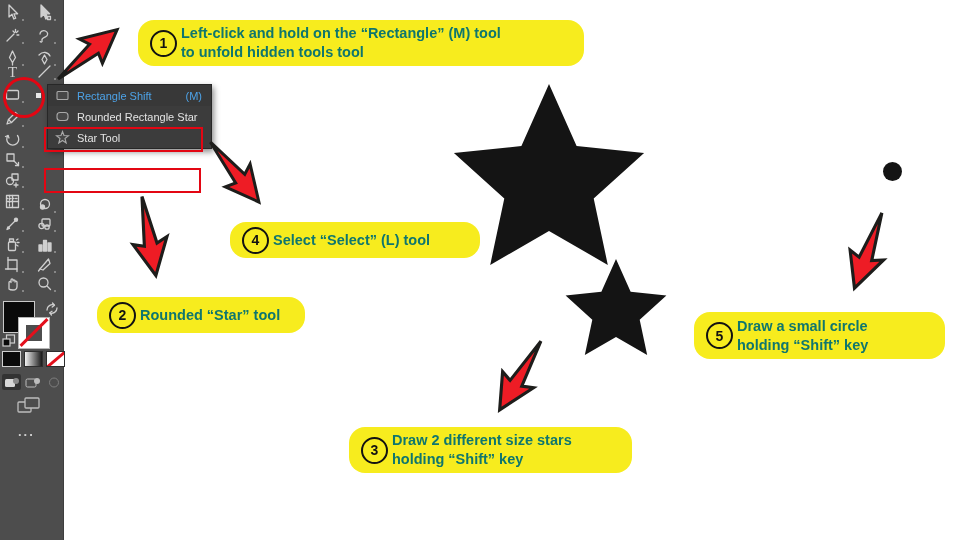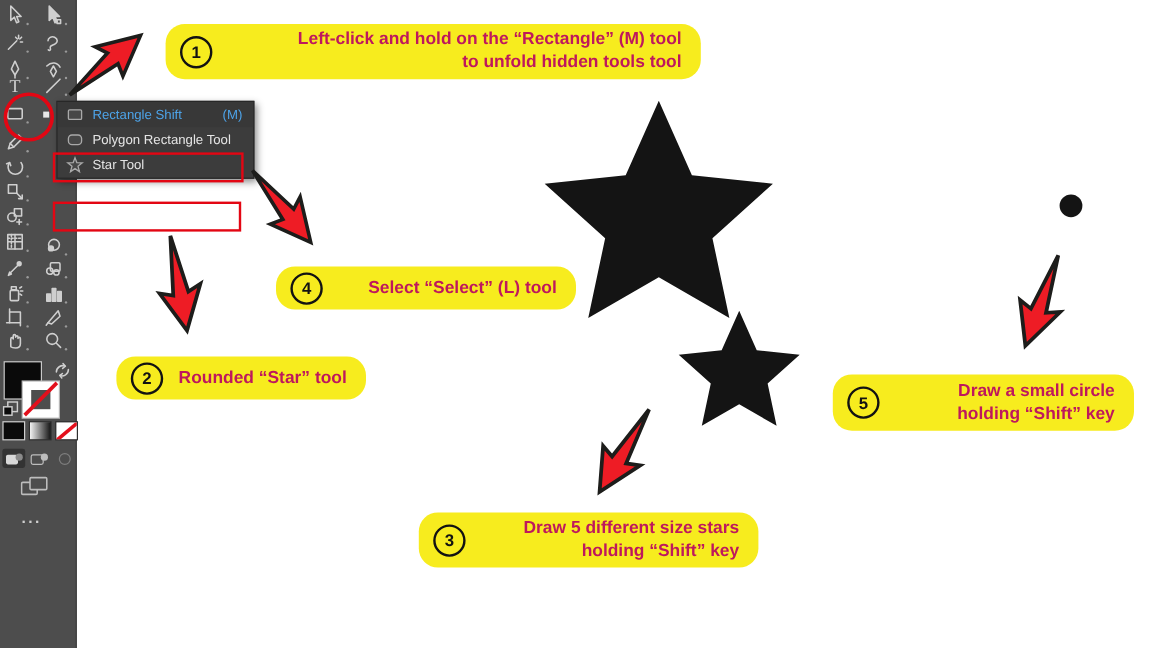--- a/index.html
+++ b/index.html
@@ -45,21 +45,21 @@
   .red-box{position:absolute;border:2px solid #e30613;z-index:6;}
   .box-ellipse{left:44px;top:127px;width:155px;height:21px;}
   .box-star{left:44px;top:168px;width:153px;height:21px;}
   .arrow{position:absolute;z-index:10;}
   .arrow svg{display:block;width:100%;height:100%;overflow:visible;}
   .arrow polygon{fill:#ee1c25;stroke:#1d1d1b;stroke-width:6;stroke-linejoin:miter;}
 
   
   .callout{position:absolute;background:#f7ec1e;border-radius:16px;display:flex;align-items:center;padding:0 12px;z-index:8;}
   .co-num{flex:0 0 auto;width:23px;height:23px;border:2.2px solid #121212;border-radius:50%;display:flex;align-items:center;justify-content:center;font-weight:bold;font-size:14px;color:#121212;background:transparent;}
-  .co-txt{flex:1;text-align:right;font-weight:bold;color:#be185d;font-size:14.5px;line-height:19px;white-space:nowrap;padding:0 4px;}
+  .co-txt{flex:1;text-align:left;font-weight:bold;color:#0f766e;font-size:14.5px;line-height:19px;white-space:nowrap;padding:0 4px;}
   .co-line:empty{display:none;}
 
   
   .shape{position:absolute;z-index:1;}
   .star-fill{fill:#141414;}
   .dot-circle{position:absolute;left:883px;top:162px;width:19px;height:19px;background:#141414;border-radius:50%;z-index:1;}
 </style>
 </head>
 <body>
 
@@ -290,21 +290,21 @@
         </span>
       <span class="fly-label">Rectangle Shift</span>
       <span class="fly-short">(M)</span>
     </div>
     <div class="fly-row">
       <span class="fly-ic">
           <svg viewBox="0 0 15 15">
             <rect class="micon" x="2" y="3.5" width="11" height="8" rx="3"></rect>
           </svg>
         </span>
-      <span class="fly-label">Polygon Rectangle Tool</span>
+      <span class="fly-label">Rounded Rectangle Star</span>
       <span class="fly-short"></span>
     </div>
     <div class="fly-row">
       <span class="fly-ic">
           <svg viewBox="0 0 15 15">
             <polygon class="micon" points="7.5,1.5 9,5.5 13.5,5.7 10,8.5 11.2,13 7.5,10.5 3.8,13 5,8.5 1.5,5.7 6,5.5"></polygon>
           </svg>
         </span>
       <span class="fly-label">Star Tool</span>
       <span class="fly-short"></span>
@@ -358,21 +358,21 @@
   </div>
   <div class="callout" style="left:97px;top:297px;width:184px;height:36px;">
     <span class="co-num">2</span>
     <span class="co-txt">
       <span class="co-line">Rounded “Star” tool</span>
     </span>
   </div>
   <div class="callout" style="left:349px;top:427px;width:259px;height:46px;">
     <span class="co-num">3</span>
     <span class="co-txt">
-      <span class="co-line">Draw 5 different size stars</span><br>
+      <span class="co-line">Draw 2 different size stars</span><br>
       <span class="co-line">holding “Shift” key</span>
     </span>
   </div>
   <div class="callout" style="left:230px;top:222px;width:226px;height:36px;">
     <span class="co-num">4</span>
     <span class="co-txt">
       <span class="co-line">Select “Select” (L) tool</span>
     </span>
   </div>
   <div class="callout" style="left:694px;top:312px;width:227px;height:47px;">

